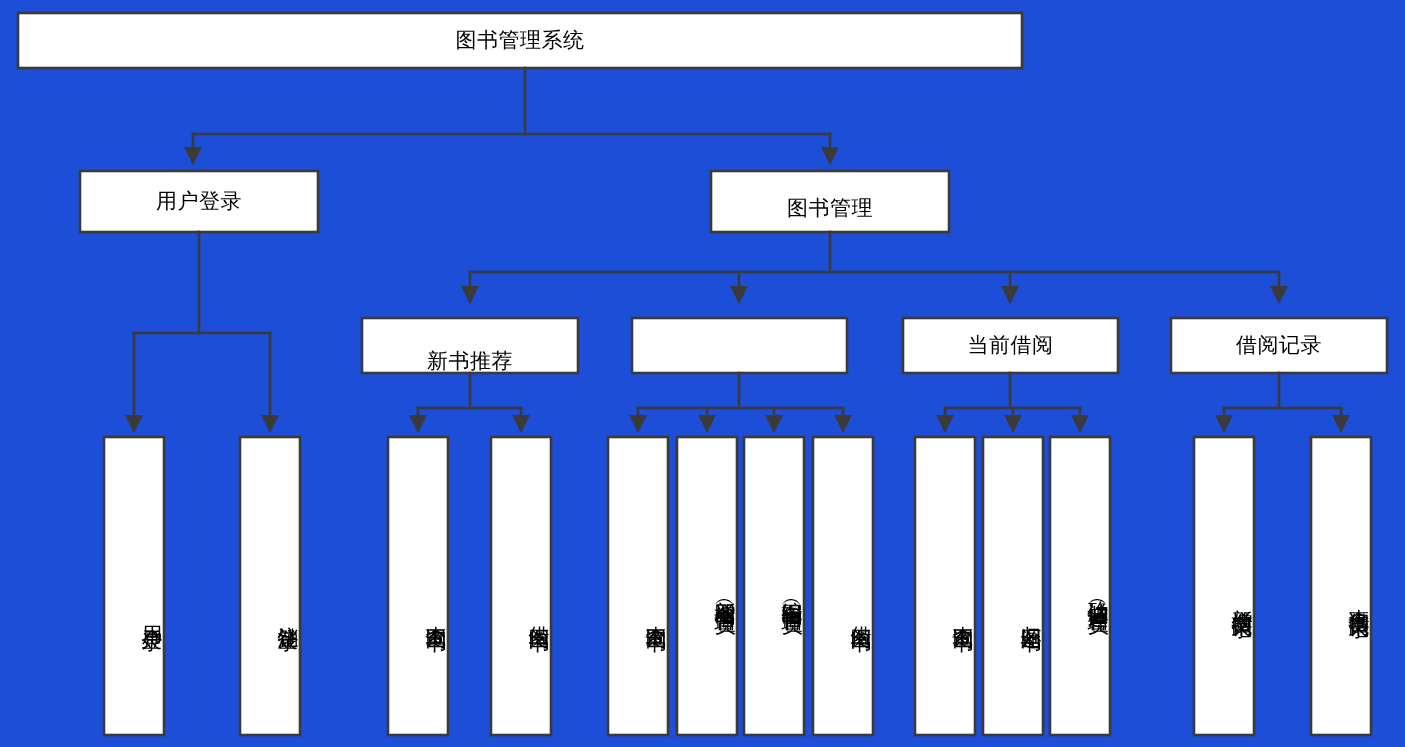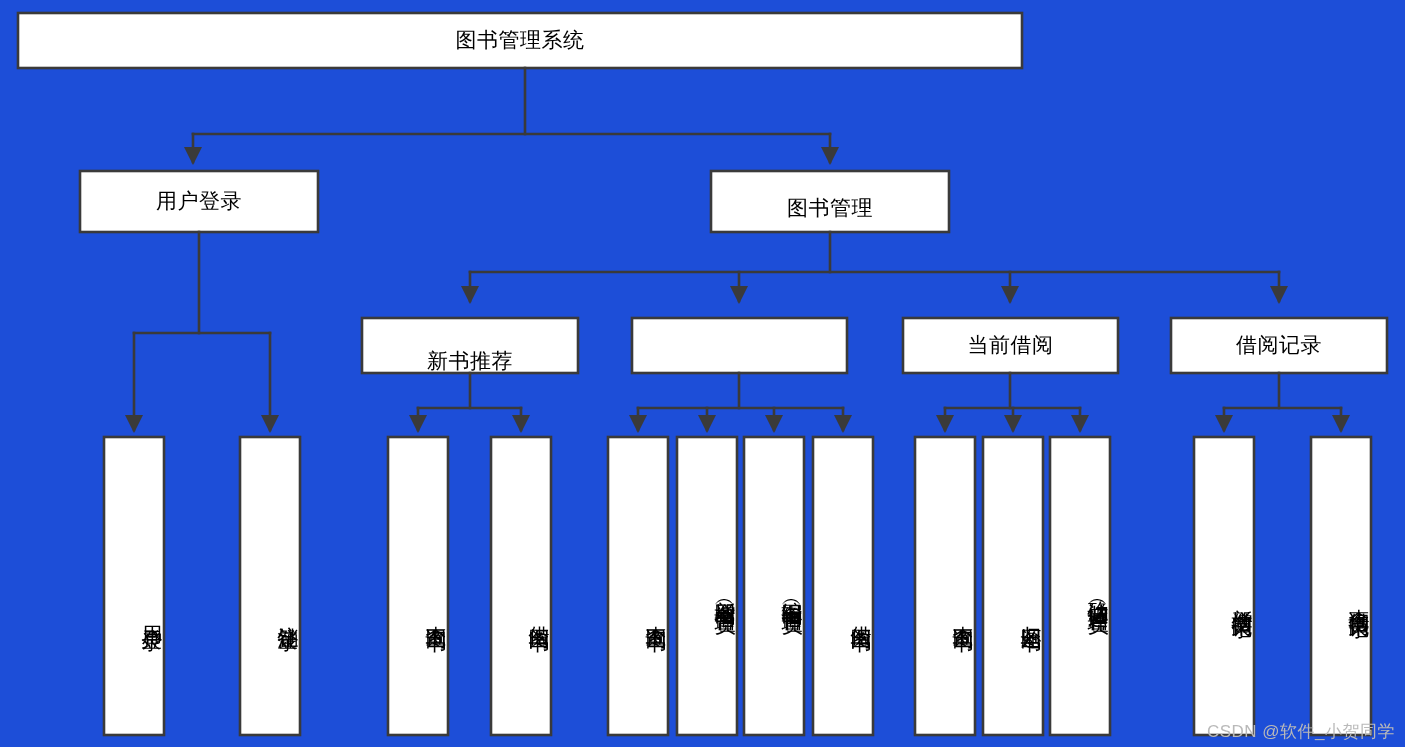--- a/index.html
+++ b/index.html
@@ -178,14 +178,13 @@
   <div class="node-label-v pad-top" style="left:744px; top:443px; width:60px; height:288px;">编辑图书（管理员）</div>
   <div class="node-label-v" style="left:813px; top:513px; width:60px; height:200px;">借阅图书</div>
 
   <div class="node-label-v" style="left:915px; top:513px; width:60px; height:200px;">查询图书</div>
   <div class="node-label-v" style="left:983px; top:513px; width:60px; height:200px;">归还图书</div>
   <div class="node-label-v pad-top" style="left:1050px; top:443px; width:60px; height:288px;">确认归还（管理员）</div>
 
   <div class="node-label-v" style="left:1194px; top:473px; width:60px; height:250px;">新增借阅记录</div>
   <div class="node-label-v" style="left:1311px; top:473px; width:60px; height:250px;">查询借阅记录</div>
 
-  <div class="watermark">CSDN @软件_小贺同学</div>
 </div>
 
 </body></html>

